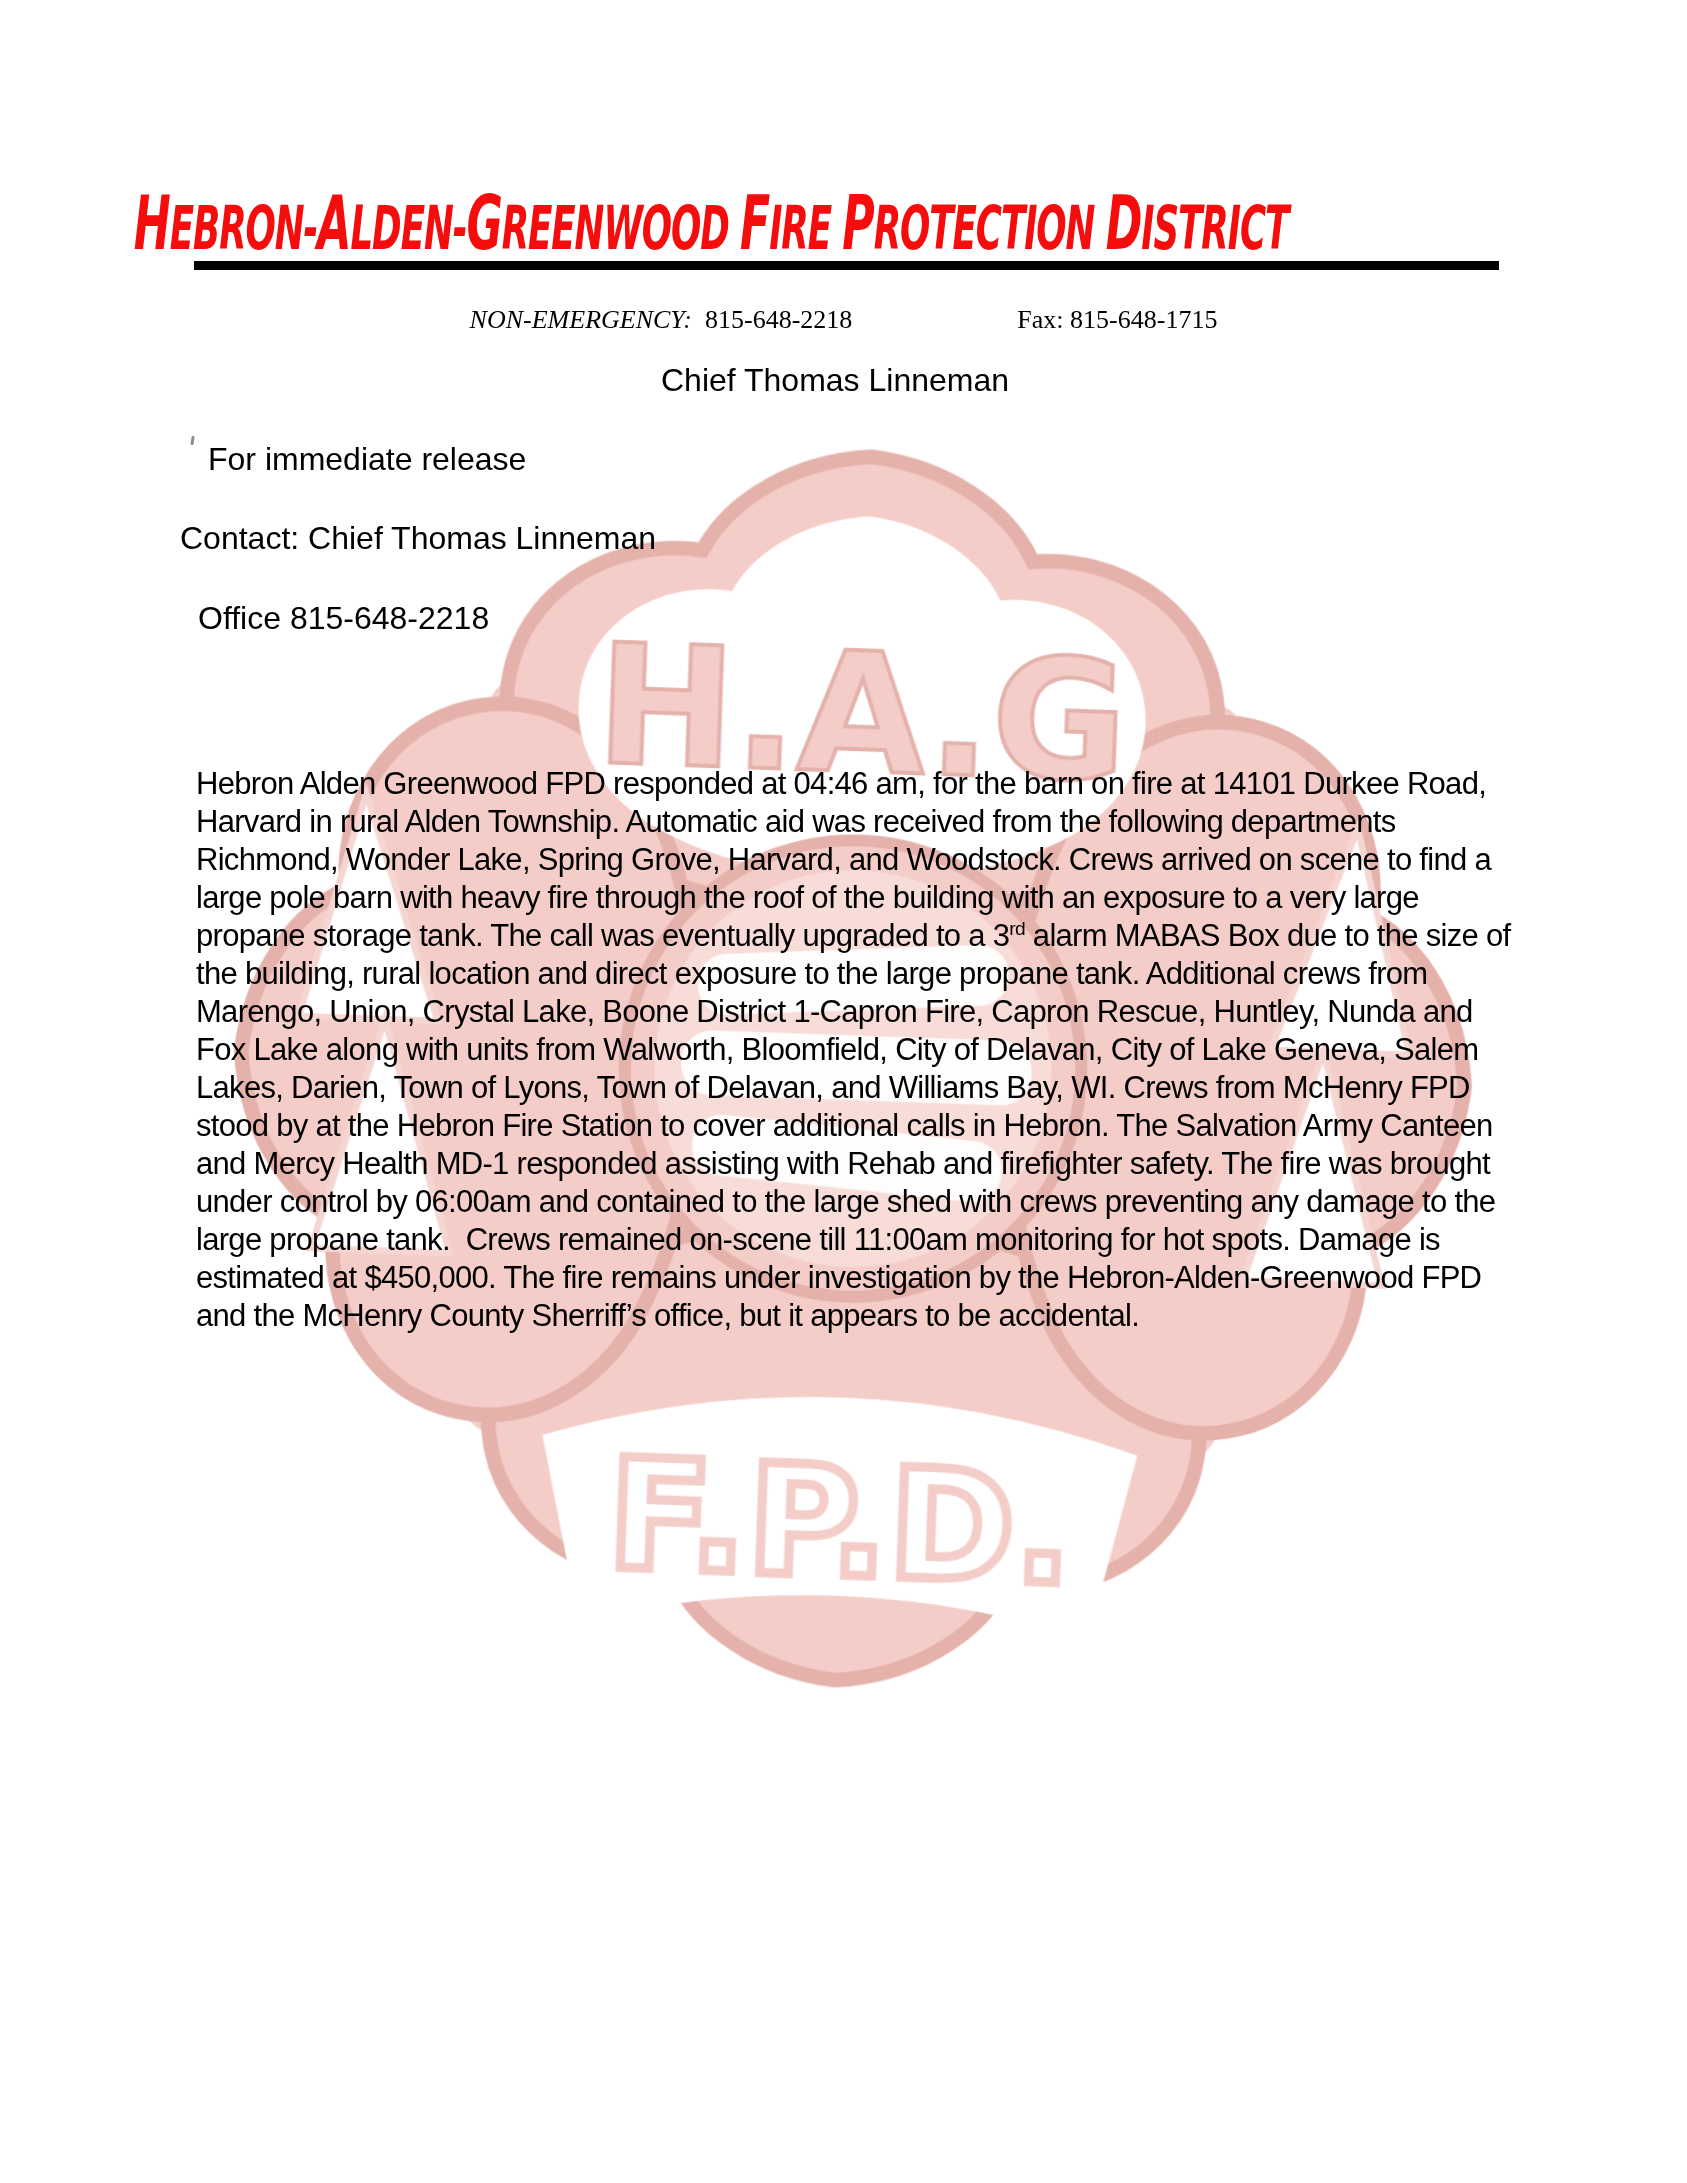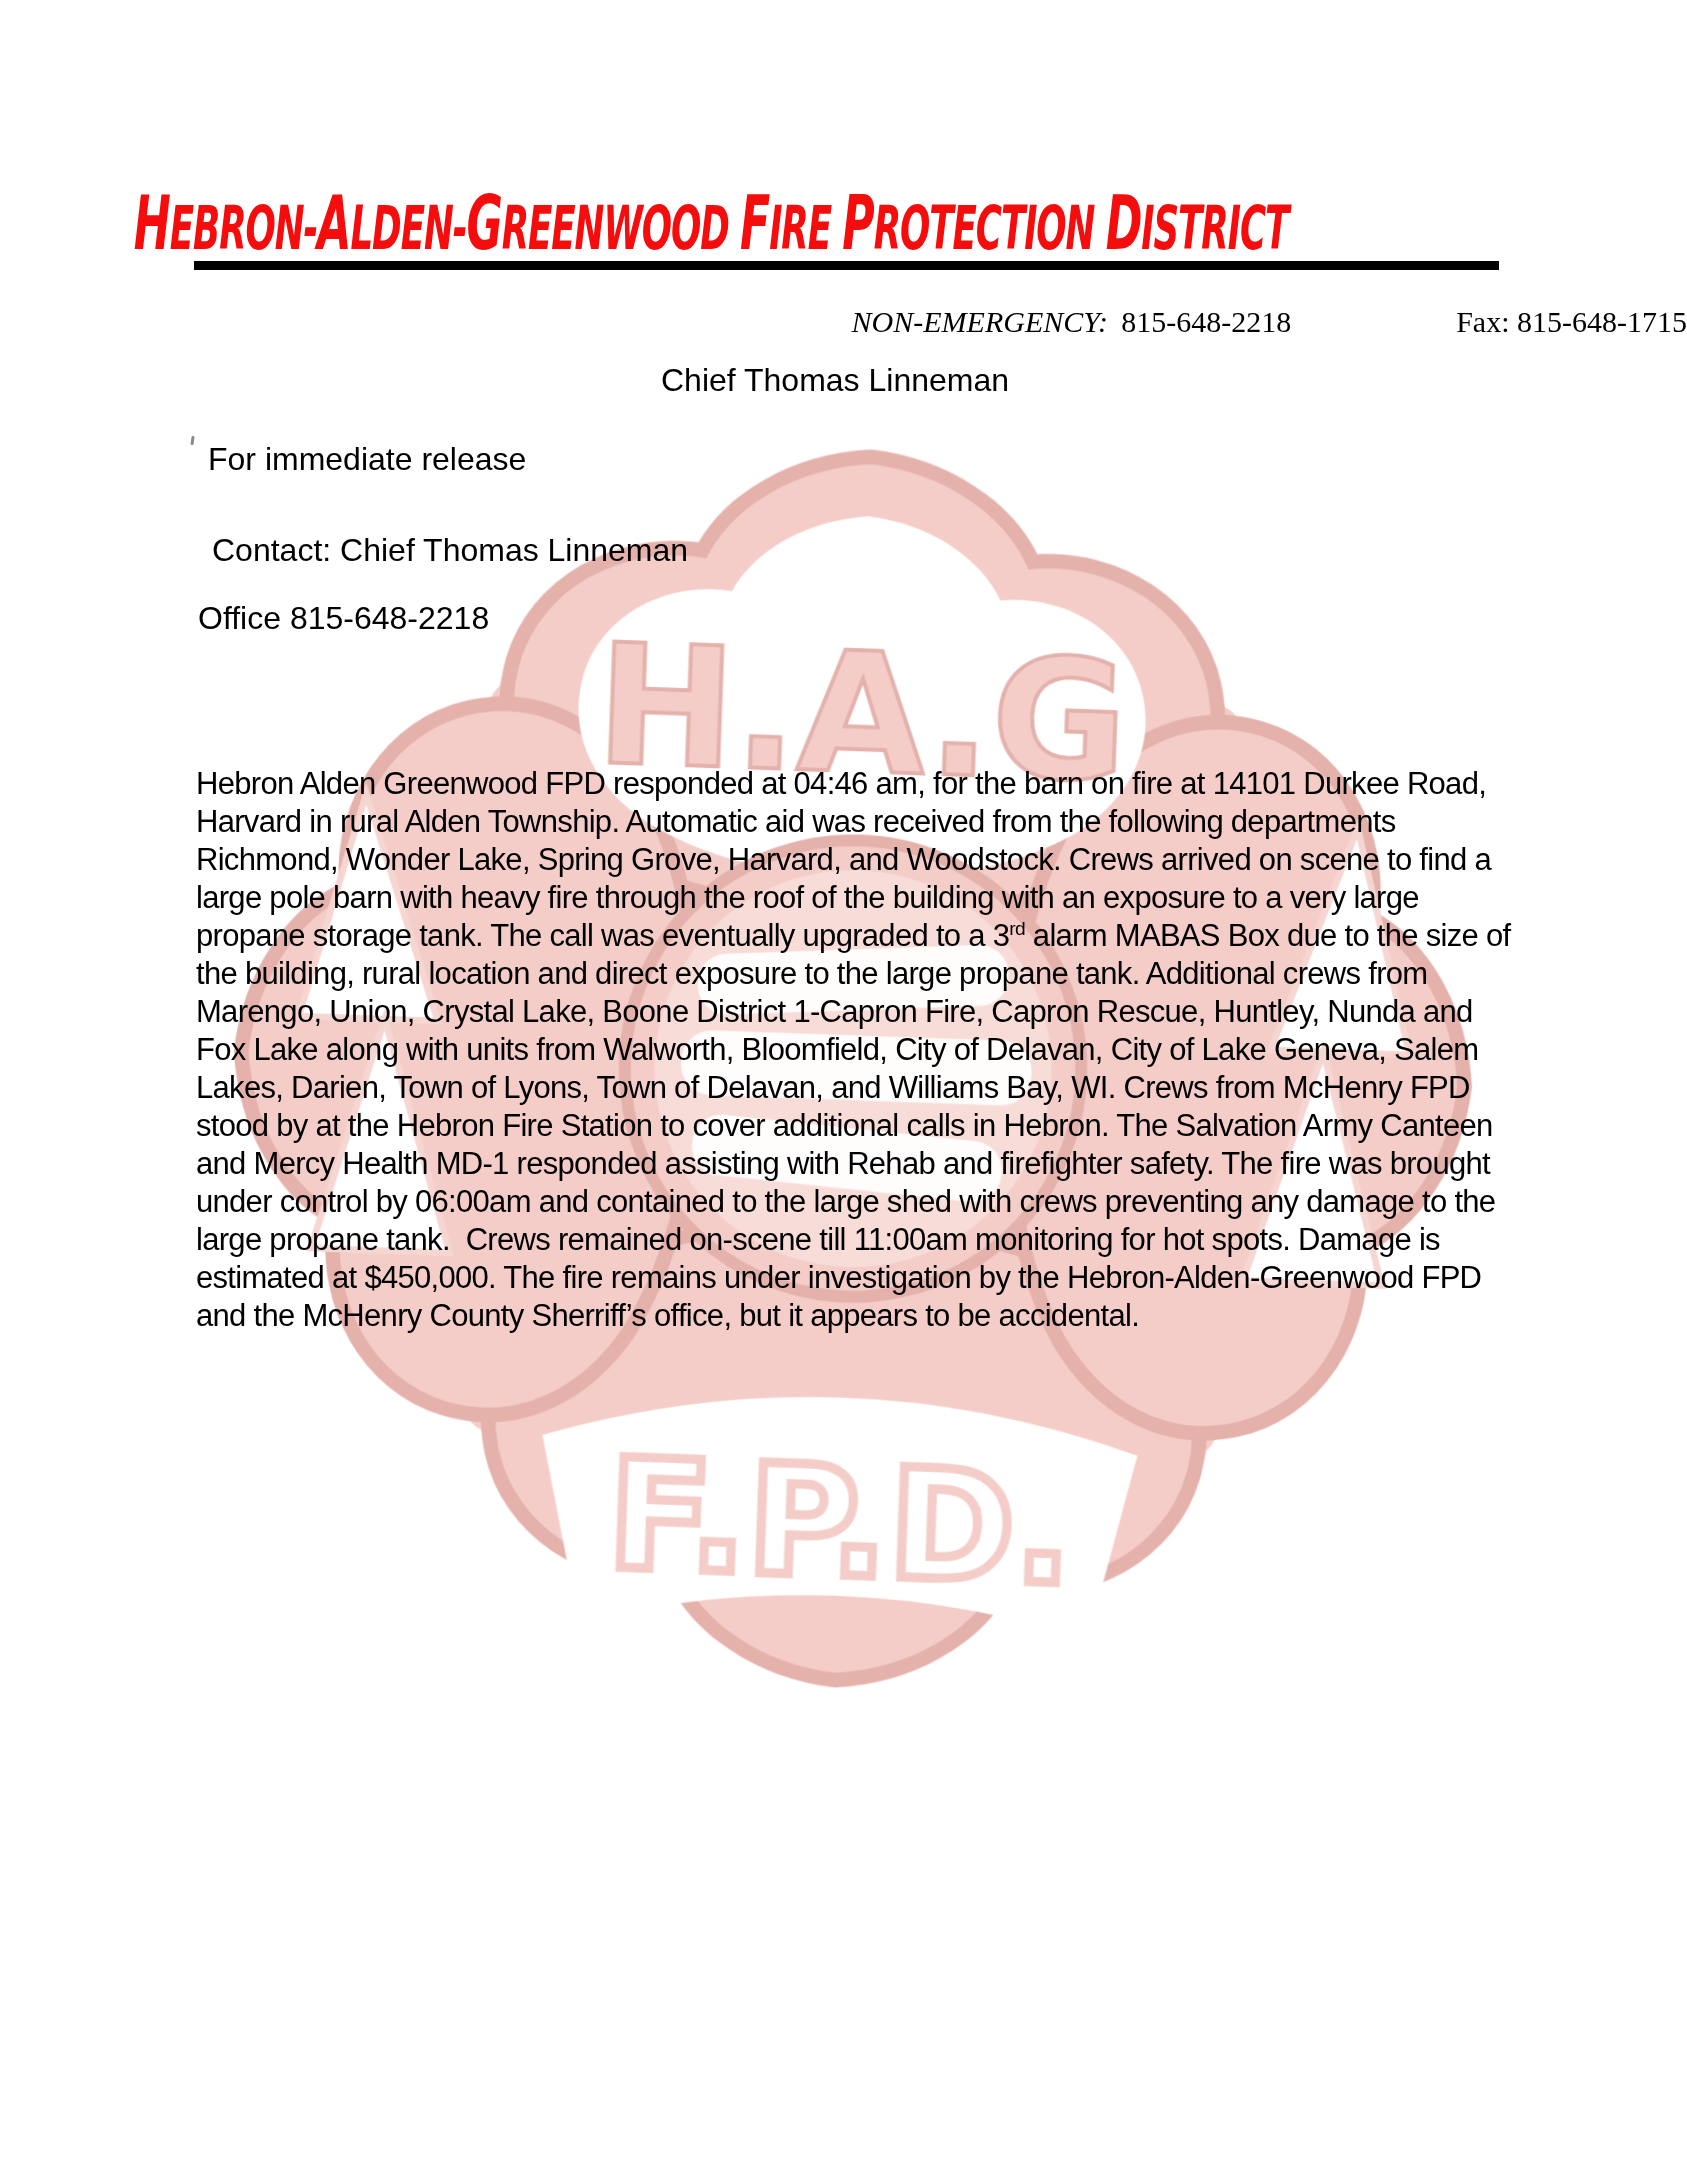--- a/index.html
+++ b/index.html
@@ -61,39 +61,39 @@
     text-align: center;
     font-family: "Liberation Serif", serif;
     font-size: 30px;
     letter-spacing: -0.3px;
     white-space: nowrap;
   }
   .phone-row {
     position: absolute;
     left: 0; top: 305px;
     width: 1687px;
-    text-align: right;
+    text-align: center;
     font-family: "Liberation Serif", serif;
-    font-size: 30px;
+    font-size: 26px;
     white-space: nowrap;
   }
   .phone-row .ne-label { font-style: italic; }
   .phone-row .ne-num { margin-left: 13.2px; }
   .phone-row .fax-gap { display: inline-block; width: 165px; }
 
   .sans-line {
     position: absolute;
     font-size: 32px;
     line-height: 34px;
     white-space: nowrap;
   }
   .centered { left: 0; width: 1670px; text-align: center; }
   .chief-line   { top: 363px; }
   .release-line { top: 442px; left: 208px; }
-  .contact-line { top: 521px; left: 212px; margin-top: 12px; }
+  .contact-line { top: 521px; left: 180px; }
   .office-line  { top: 601px; left: 198px; }
   .location-line{ top: 674px; }
 
   .body-par {
     position: absolute;
     left: 196px; top: 745px;
     width: 1315px;
     font-size: 31px;
     line-height: 38px;
     letter-spacing: -0.7px;

